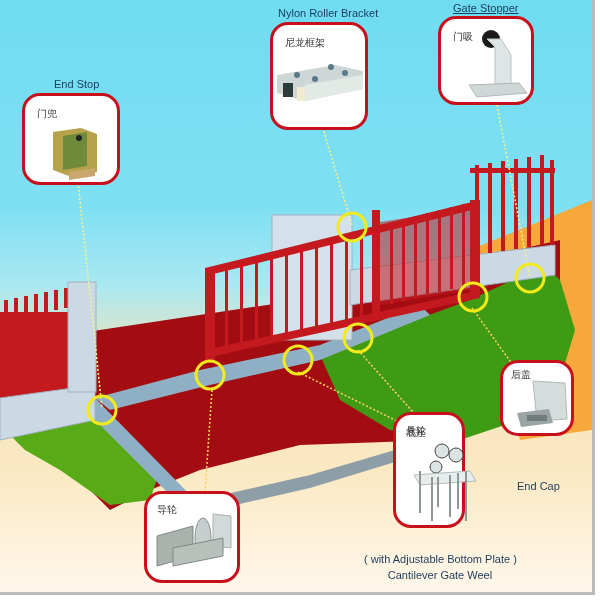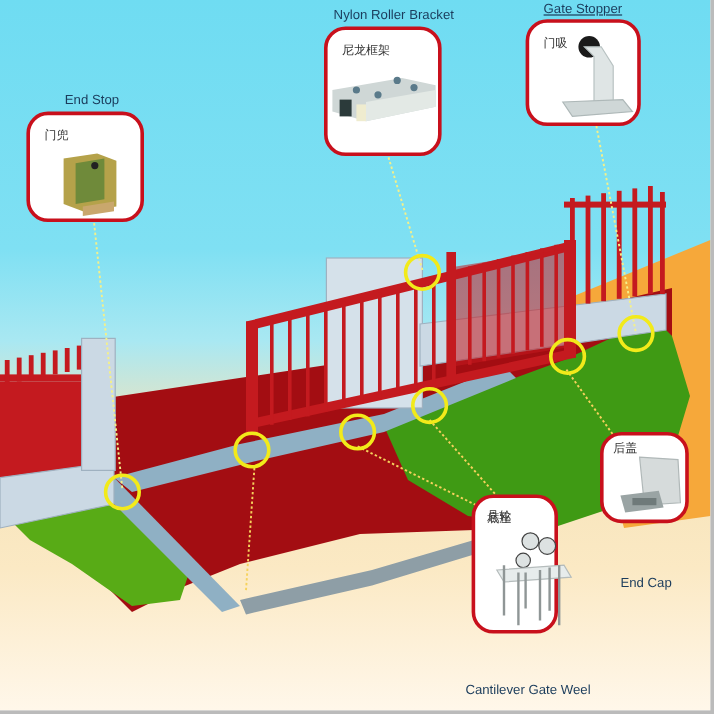--- a/index.html
+++ b/index.html
@@ -169,15 +169,25 @@
           <line x1="10" y1="34" x2="10" y2="76"></line>
           <line x1="22" y1="40" x2="22" y2="84"></line>
           <line x1="40" y1="38" x2="40" y2="80"></line>
           <line x1="56" y1="34" x2="56" y2="84"></line>
           <line x1="28" y1="40" x2="28" y2="70"></line>
           <line x1="48" y1="36" x2="48" y2="72"></line>
         </g>
     </svg>
   </div>
   <div class="title" style="left:370px;top:540px;width:140px;margin-top:29px;">Cantilever Gate Weel</div>
+  <div class="title" style="left:364px;top:553px;width:152px;">( with Adjustable Bottom Plate )</div>
 
+  <div class="callout" style="left:144px;top:491px;width:96px;height:92px;">
+    <span class="cn" style="left:10px;top:10px;">导轮</span>
+    <svg class="product" style="left:6px;top:14px;" width="84" height="66">
+      <path d="M60 6 L78 8 L78 40 L60 38 Z" fill="#d3d8d8" stroke="#a8b0b0"></path>
+      <ellipse cx="50" cy="30" rx="8" ry="20" fill="#c8cdcd" stroke="#8a9292"></ellipse>
+      <path d="M4 28 L40 18 L40 48 L4 58 Z" fill="#a9b2ac" stroke="#7f8a84"></path>
+      <path d="M20 40 L70 30 L70 48 L20 58 Z" fill="#b7c0ba" stroke="#7f8a84"></path>
+    </svg>
+  </div>
 
 </div>
 
 </body></html>

